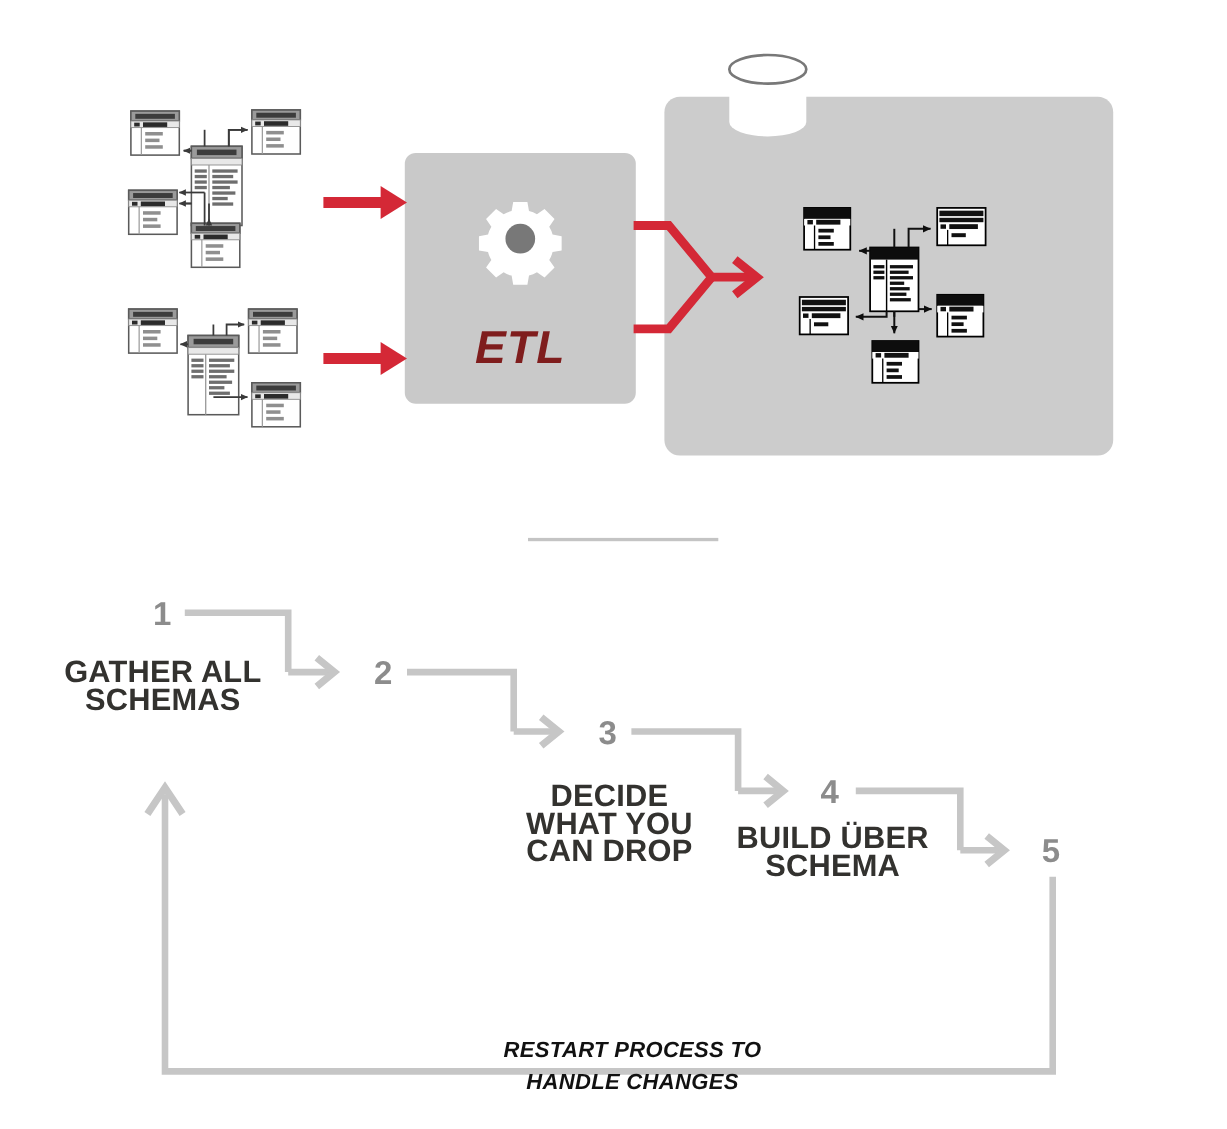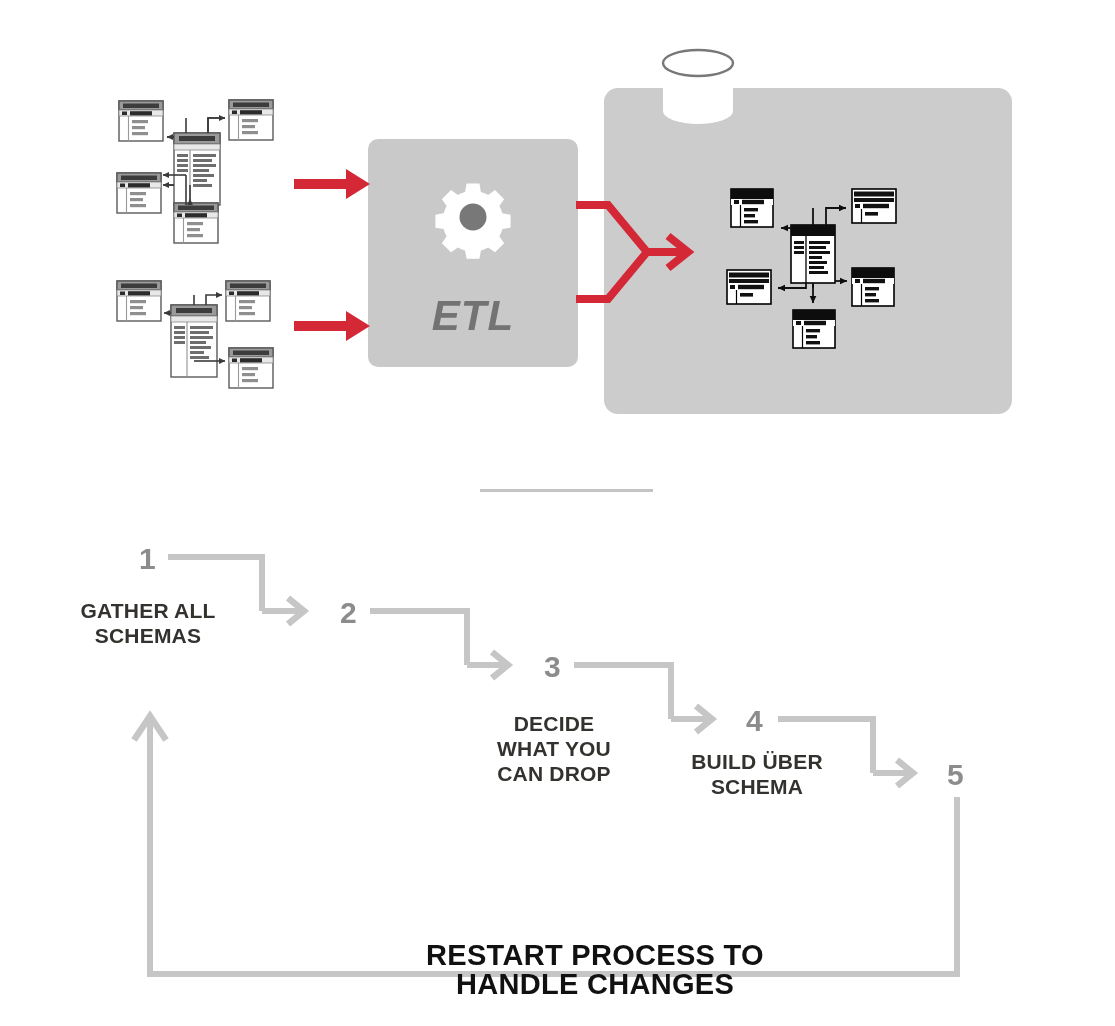--- a/index.html
+++ b/index.html
@@ -46,21 +46,21 @@
   }
   .etl-label {
     position: absolute;
     left: 368px;
     top: 292px;
     width: 210px;
     text-align: center;
     font-size: 42px;
     font-weight: bold;
     font-style: italic;
-    color: #737373;
+    color: #7f1d1d;
     letter-spacing: 1px;
   }
   
   .divider {
     position: absolute;
     left: 480px;
     top: 489px;
     width: 173px;
     height: 3px;
     background: #c4c4c4;
@@ -68,35 +68,36 @@
   
   .step-num {
     position: absolute;
     font-size: 30px;
     font-weight: bold;
     color: #8c8c8c;
     line-height: 1;
   }
   .step-label {
     position: absolute;
-    font-size: 21px;
+    font-size: 28px;
     font-weight: bold;
     color: #33322f;
     line-height: 25px;
     text-align: center;
     letter-spacing: 0.2px;
   }
   .restart-label {
     position: absolute;
-    left: 380px;
+    left: 360px;
     top: 941px;
     width: 430px;
     text-align: center;
-    font-size: 29px;
+    font-size: 20px;
     font-weight: bold;
+    font-style: italic;
     color: #111111;
     line-height: 29px;
     letter-spacing: 0.3px;
   }
 </style>
 </head>
 <body>
 
 <div id="canvas">
 

